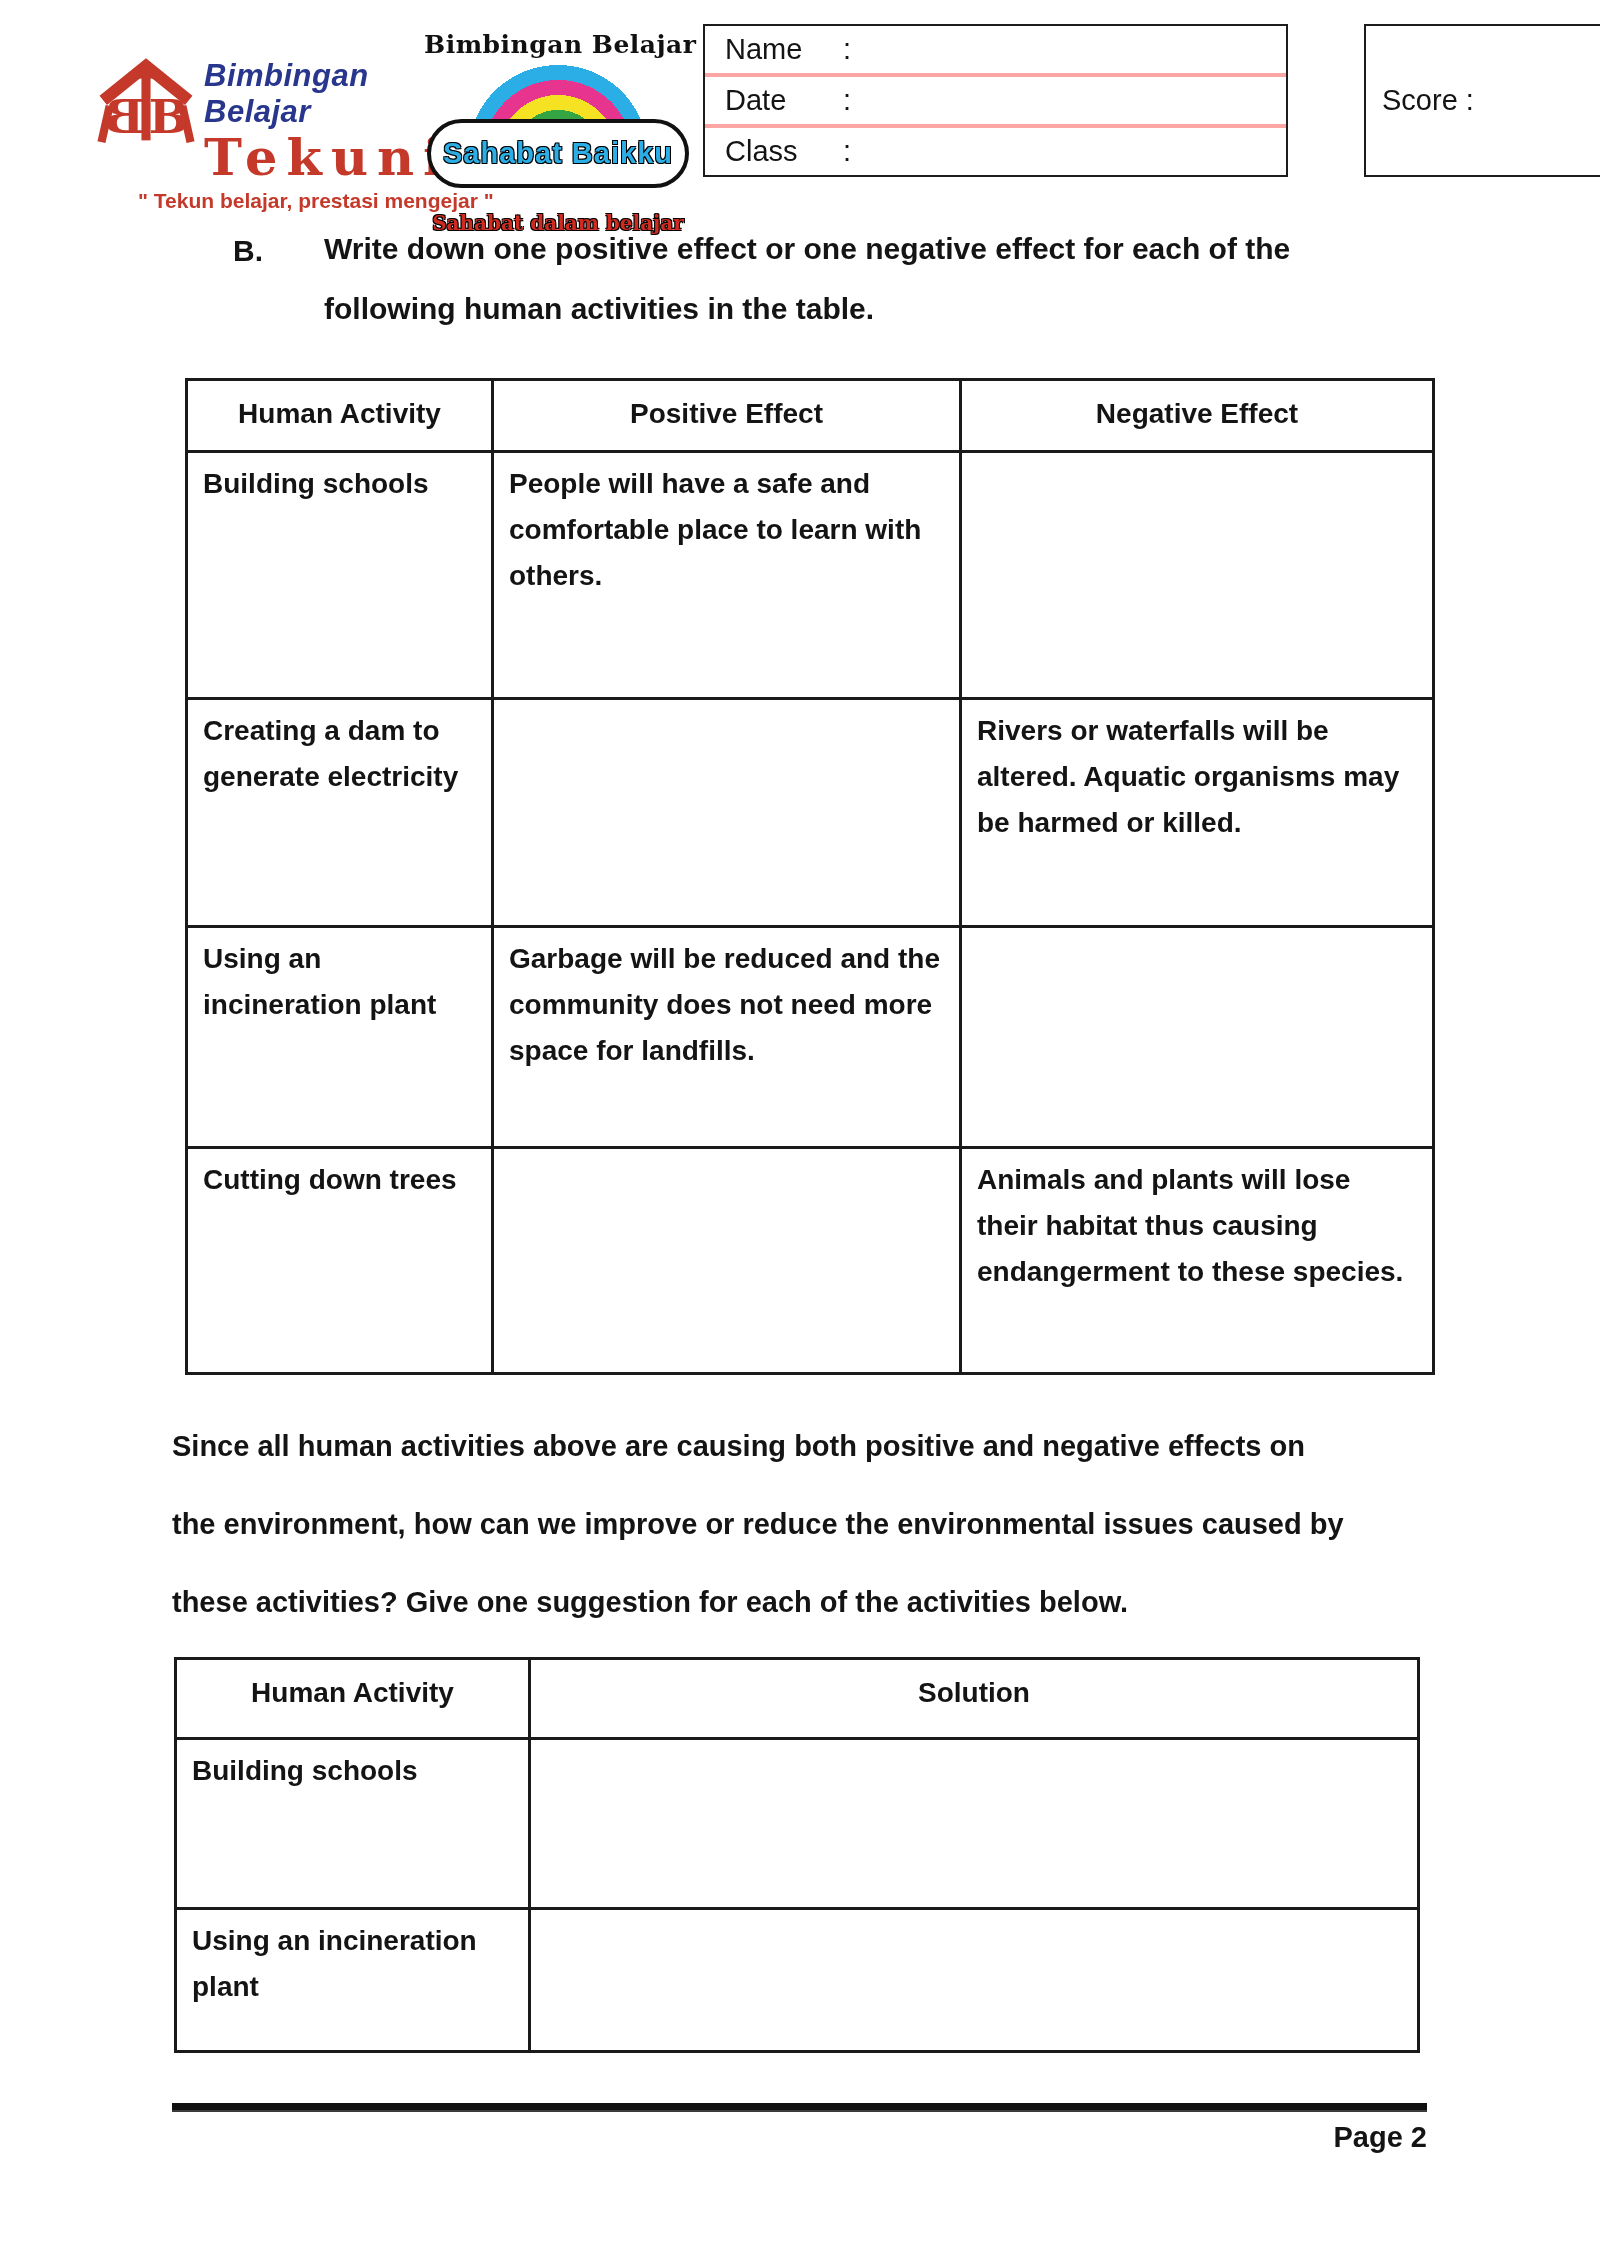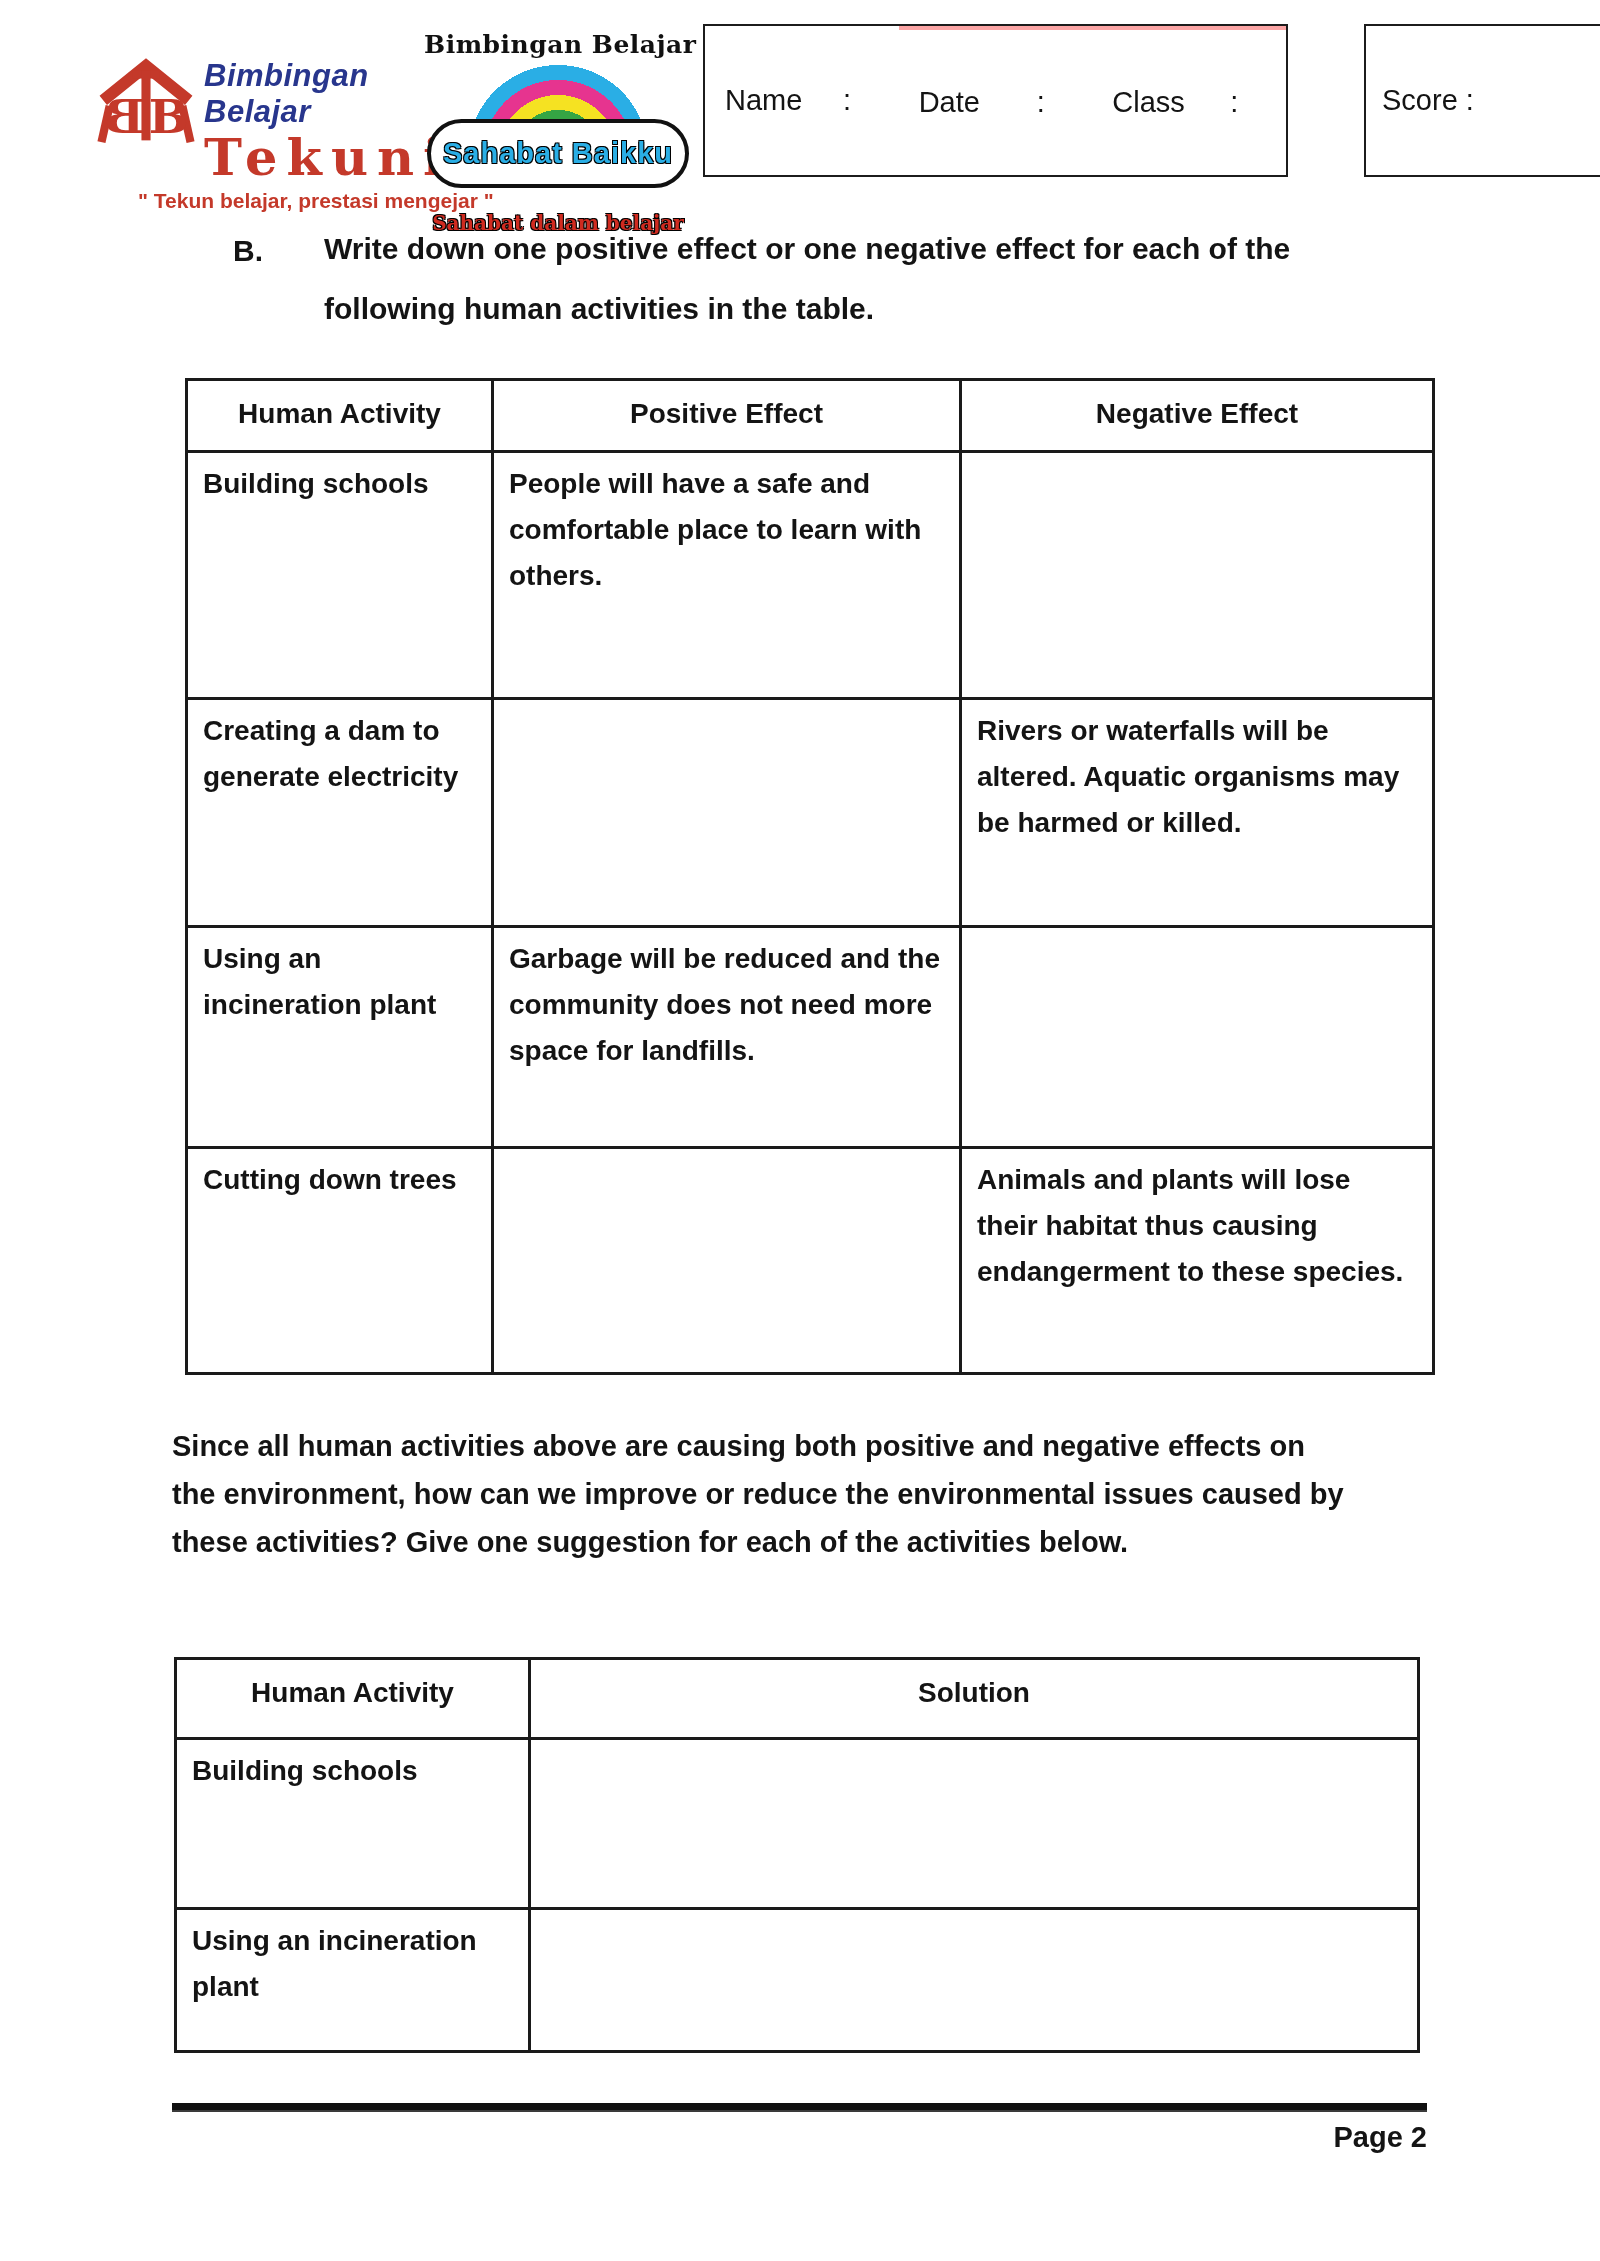--- a/index.html
+++ b/index.html
@@ -28,21 +28,21 @@
   .cloud { position:relative; z-index:2; margin:-36px auto 0; width:262px; height:69px;
     background:#fff; border:4px solid #111; border-radius:40px;
     display:flex; align-items:center; justify-content:center; }
   .cloud-name { color:#2aaee5; font-weight:bold; font-size:29px; letter-spacing:1px; white-space:nowrap;
     text-shadow:-1px -1px 0 #000, 1px -1px 0 #000, -1px 1px 0 #000, 1px 1px 0 #000; }
   .sahabat-tagline { margin-top:23px; color:#d02b20; font-family:"DejaVu Serif", serif; font-weight:bold; font-size:20px; white-space:nowrap;
     text-shadow:-1px -1px 0 #000, 1px -1px 0 #000, -1px 1px 0 #000, 1px 1px 0 #000; }
 
   
   .info-box { position:absolute; left:703px; top:24px; width:585px; height:153px;
-    border:2px solid #1c1c1c; display:flex; background:#fff; }
+    border:2px solid #1c1c1c; display:flex; flex-direction:column; background:#fff; }
   .info-row { flex:1; display:flex; align-items:center; padding-left:20px; font-size:29px; }
   .info-row + .info-row { border-top:4px solid #fca5a5; }
   .info-label { width:118px; display:inline-block; }
   .score-box { position:absolute; left:1364px; top:24px; width:239px; height:153px;
     border:2px solid #1c1c1c; display:flex; align-items:center; padding-left:16px; font-size:29px; background:#fff; }
 
   
   .section-b { position:absolute; left:233px; top:234px; display:flex;
     font-weight:bold; font-size:30px; font-family:"Liberation Sans", sans-serif; }
   .section-b .marker { width:50px; flex:0 0 auto; }
@@ -55,21 +55,21 @@
   .tbl th, .tbl td { border:3px solid #1a1a1a; vertical-align:top; padding:8px 15px;
     font-weight:bold; font-size:28px; line-height:46px; text-align:left; word-wrap:break-word; }
   .tbl th { text-align:center; padding-top:10px; }
   #effects-table { left:185px; top:378px; width:1247px; }
   #solution-table { left:174px; top:1657px; width:1243px; }
 
   
   .paragraph { position:absolute; left:172px; top:1432px; width:1280px;
     font-weight:bold; font-size:29px; }
   .paragraph .pline { line-height:29px; }
-  .paragraph .pline + .pline { margin-top:19px; }
+  .paragraph .pline + .pline { margin-top:49px; }
 
   
   .footer-rule { position:absolute; left:172px; top:2103px; width:1255px; height:9px;
     background:#101010; border-bottom:2px solid #3a3a3a; }
   .page-label { position:absolute; left:172px; top:2121px; width:1255px; text-align:right;
     font-weight:bold; font-size:29px; }
 </style>
 </head>
 <body>
 

